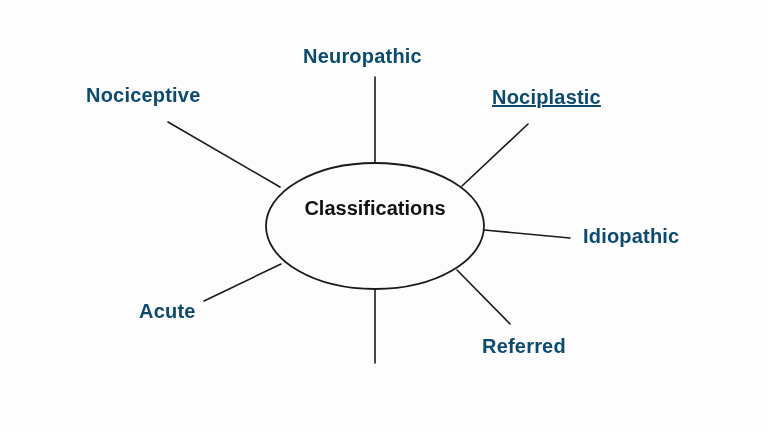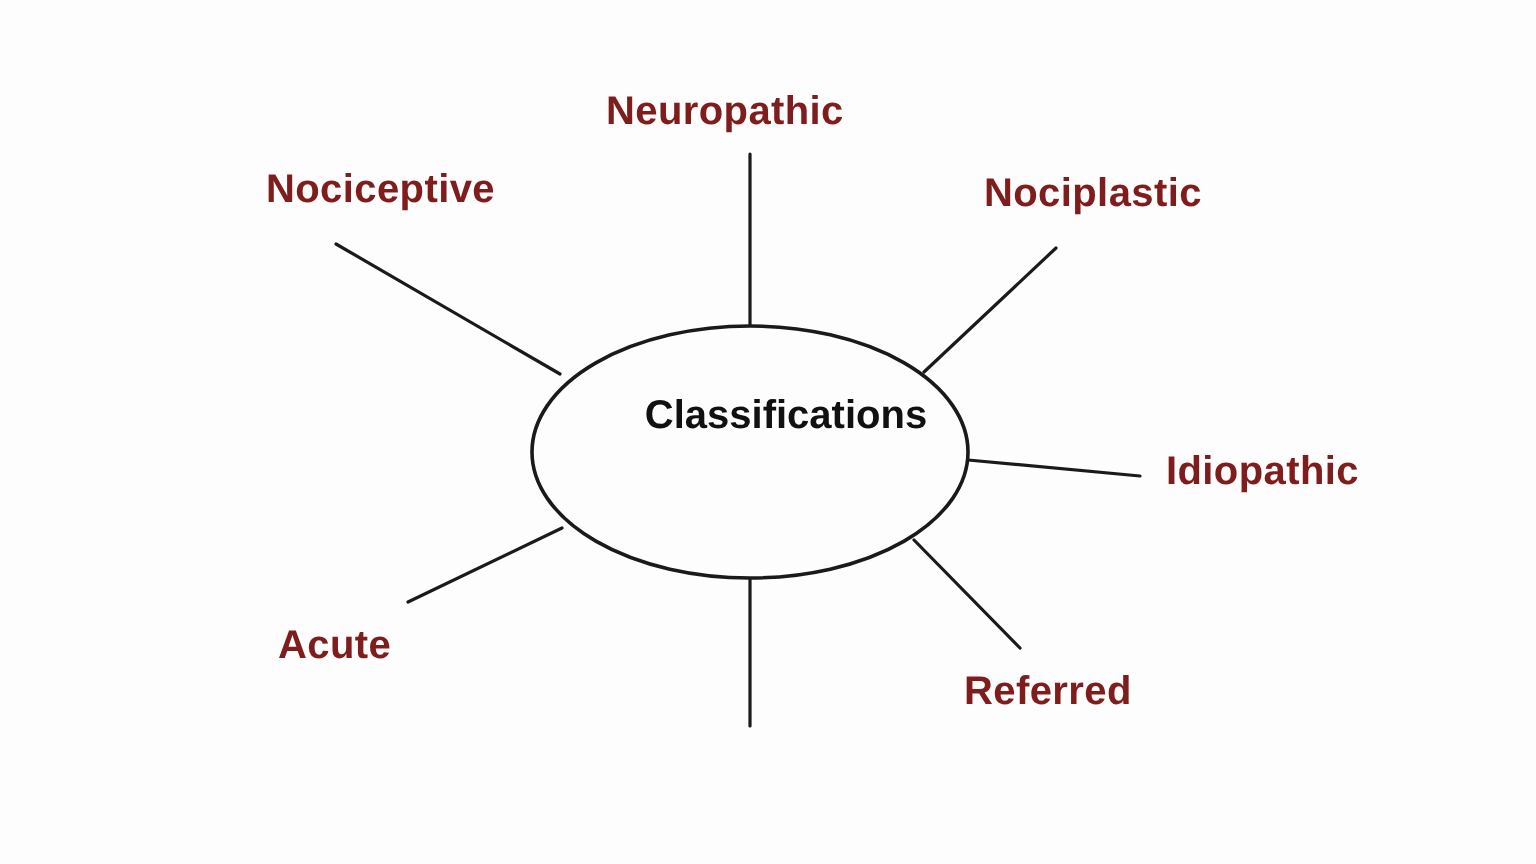--- a/index.html
+++ b/index.html
@@ -24,44 +24,44 @@
     left: 0;
     width: 768px;
     height: 432px;
     display: block;
   }
   .node-label {
     position: absolute;
     font-family: "Liberation Sans", sans-serif;
     font-weight: bold;
     font-size: 20px;
-    color: #7f1d1d;
+    color: #0c4a6e;
     white-space: nowrap;
     letter-spacing: 0.2px;
   }
   .center-label {
     position: absolute;
-    left: 283px;
+    left: 265px;
     top: 195px;
     width: 220px;
     text-align: center;
     font-family: "Liberation Sans", sans-serif;
     font-weight: bold;
     font-size: 20px;
     line-height: 26px;
     color: #111111;
   }
   
-  .lbl-nociceptive { left: 86px;  top: 84px; margin-left: 47px; }
+  .lbl-nociceptive { left: 86px;  top: 84px; }
   .lbl-neuropathic { left: 303px; top: 45px; }
-  .lbl-nociplastic { left: 492px; top: 86px; }
+  .lbl-nociplastic { left: 492px; top: 86px; text-decoration: underline; }
   .lbl-idiopathic  { left: 583px; top: 225px; }
   .lbl-referred    { left: 482px; top: 335px; text-align: center; }
   .lbl-chronic     { left: 319px; top: 369px; }
-  .lbl-acute       { left: 139px; top: 312px; }
+  .lbl-acute       { left: 139px; top: 300px; }
 </style>
 </head>
 <body>
 
 <div id="diagram-root">
 
   <svg id="diagram-svg" viewBox="0 0 768 432">
     <g>
       <line x1="280" y1="187" x2="168" y2="122" stroke="#1a1a1a" stroke-width="1.6" stroke-linecap="round"></line>
       <line x1="375" y1="163" x2="375" y2="77" stroke="#1a1a1a" stroke-width="1.6" stroke-linecap="round"></line>

